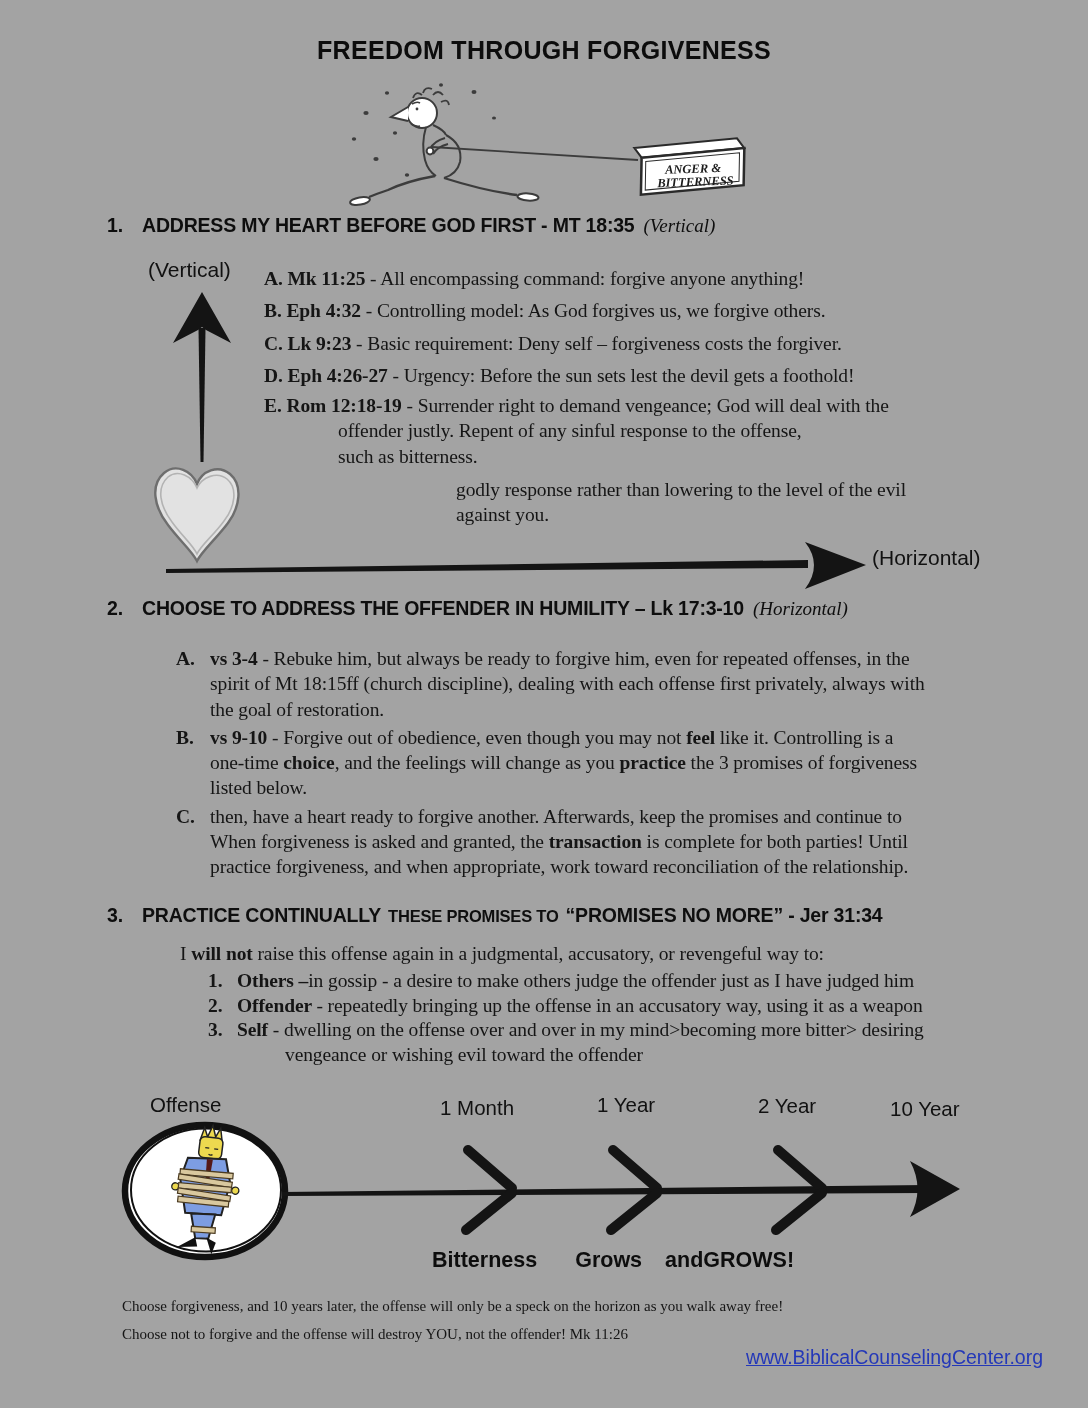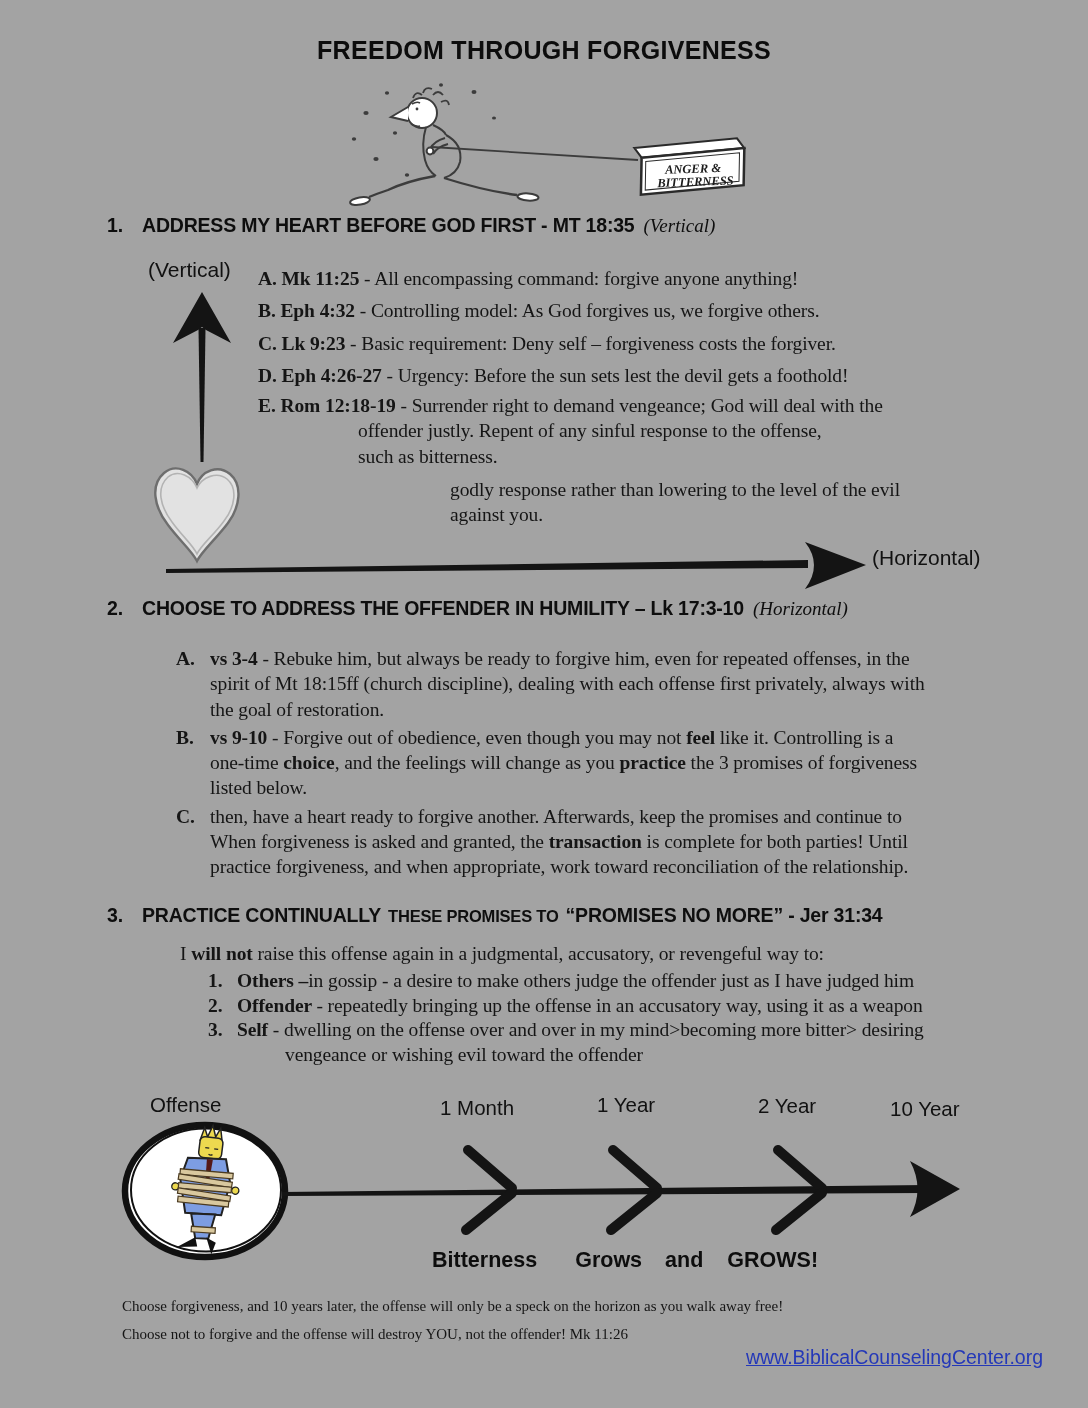--- a/index.html
+++ b/index.html
@@ -18,45 +18,45 @@
     letter-spacing:-.2px;color:#0e0e0e;white-space:nowrap;display:flex;align-items:baseline;}
   .sec-heading .num{width:35px;}
   .sec-heading .suffix{font-family:"Liberation Serif",serif;font-style:italic;font-weight:400;
     font-size:19px;letter-spacing:0;margin-left:9px;}
   .h3-small{font-size:16.5px;margin:8px 7px;}
 
   .axis-label{font-family:"Liberation Sans",sans-serif;font-size:21px;color:#111;white-space:nowrap;}
 
   .body-line{font-size:19.5px;line-height:25.3px;white-space:nowrap;letter-spacing:-.1px;}
 
-  .s1-items{top:266px;left:258px;}
+  .s1-items{top:266px;left:264px;}
   .s1-item{margin-bottom:7px;}
   .s1-item.mE{margin-bottom:8px;}
   .s1-item.mD{margin-bottom:5px;}
-  .cont-e{margin-left:100px;}
+  .cont-e{margin-left:74px;}
   .cont-f{margin-left:192px;}
 
   .s2-items{top:646px;left:176px;}
   .s2-item{display:flex;margin-bottom:3px;}
   .s2-item .letter{width:34px;font-weight:700;font-size:19.5px;line-height:25.3px;flex:none;}
 
   .s3-intro{top:941px;left:180px;}
   .s3-list{top:969px;left:208px;}
   .s3-item{display:flex;}
   .s3-item .lnum{width:29px;font-weight:700;font-size:19.5px;line-height:24.6px;flex:none;}
   .s3-line{font-size:19.5px;line-height:24.6px;white-space:nowrap;letter-spacing:-.1px;}
   .s3-cont{margin-left:48px;}
 
   .tick{position:absolute;font-family:"Liberation Sans",sans-serif;font-size:20.5px;color:#111;white-space:nowrap;}
 
   .caption{top:1248px;left:432px;display:flex;align-items:baseline;
     font-family:"Liberation Sans",sans-serif;font-weight:700;font-size:21.5px;color:#0d0d0d;}
   .caption .w0{margin-right:38px;}
   .caption .w1{margin-right:23px;}
-  .caption .w2{margin-right:24px;}
+  .caption .w2{}
 
   .footer{top:1292px;left:122px;font-size:15px;line-height:28px;}
   .site-link{top:1346px;right:45px;font-family:"Liberation Sans",sans-serif;font-size:19.5px;
     text-decoration:underline;cursor:pointer;}
 
   svg text{font-family:"Liberation Serif",serif;}
 </style>
 </head>
 <body>
 

